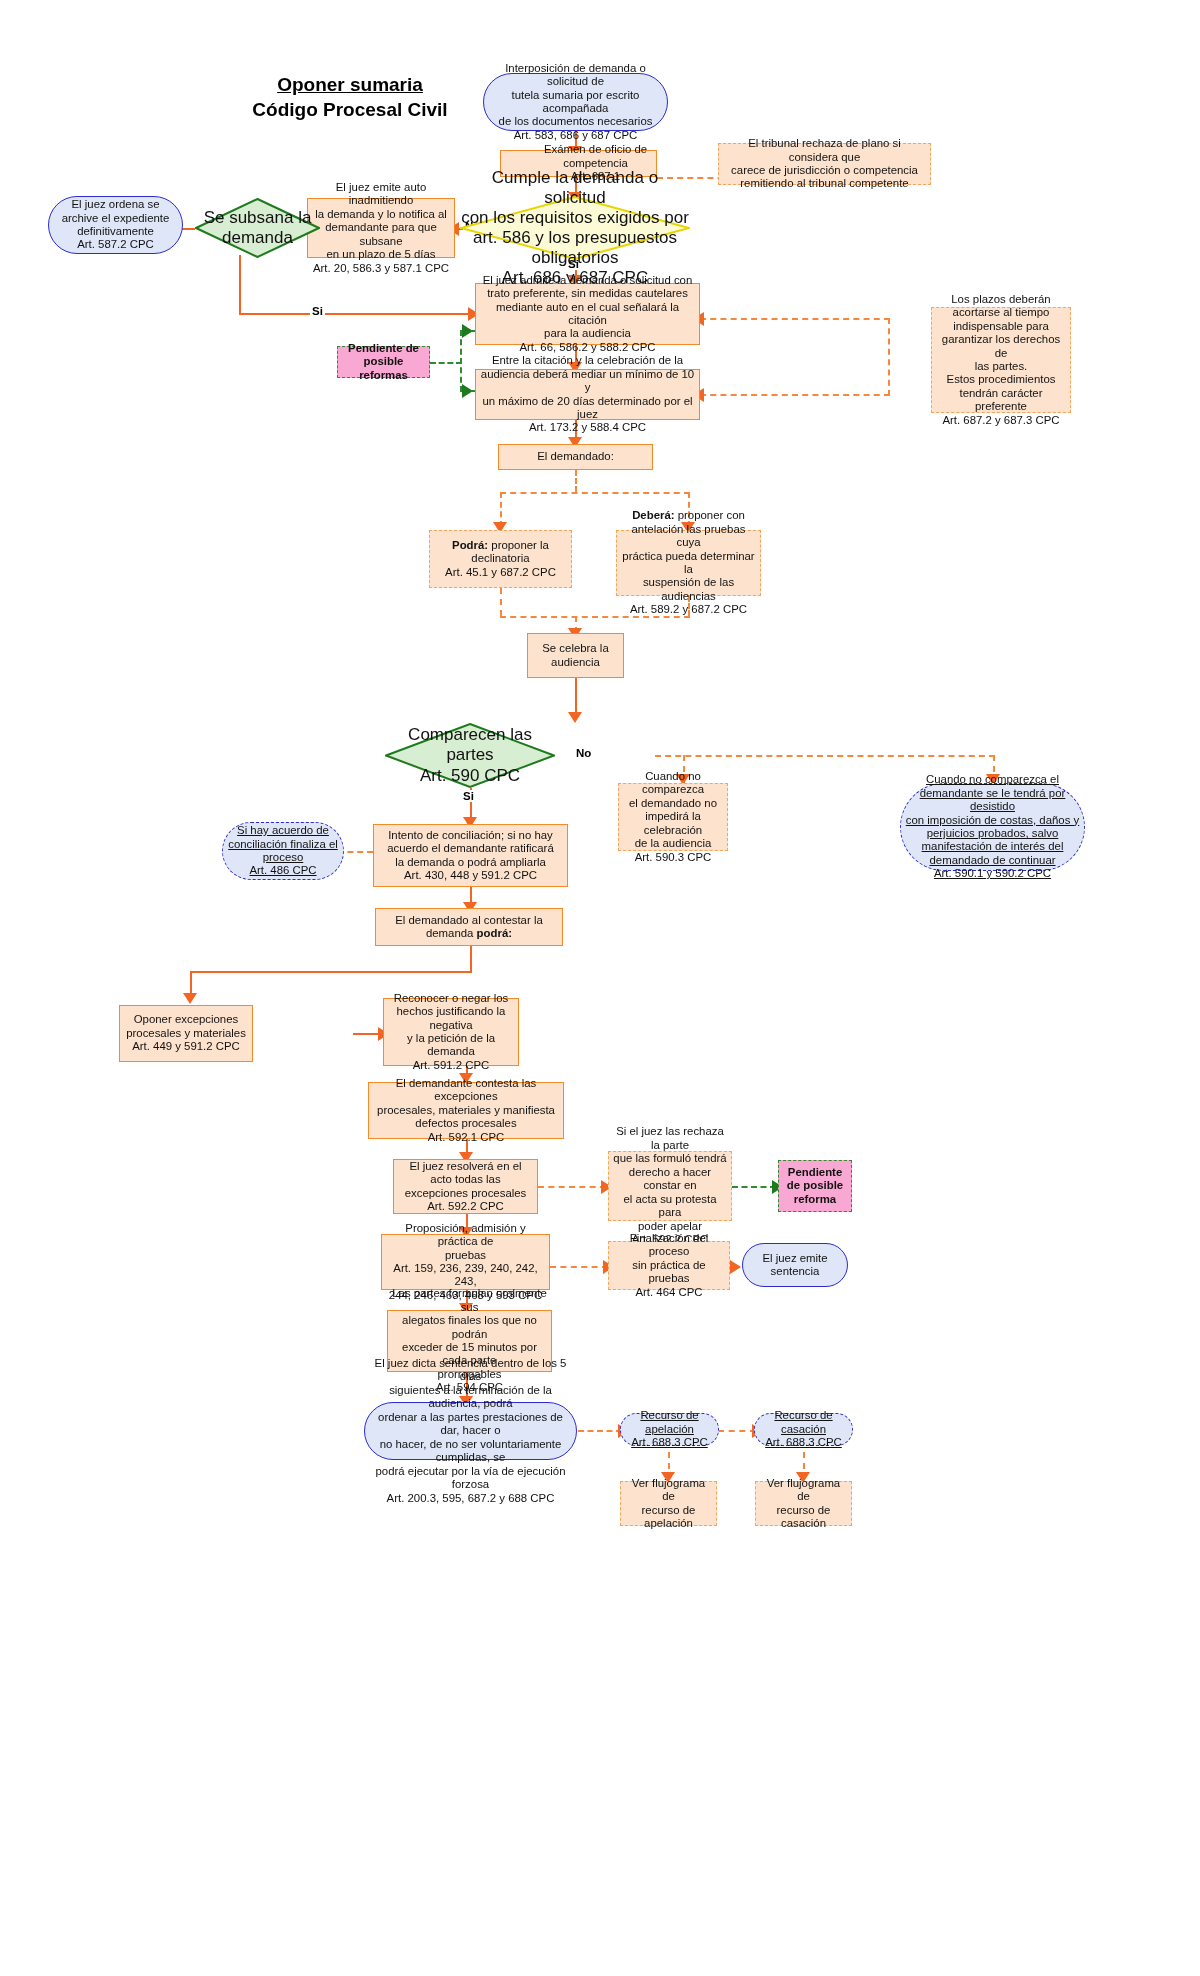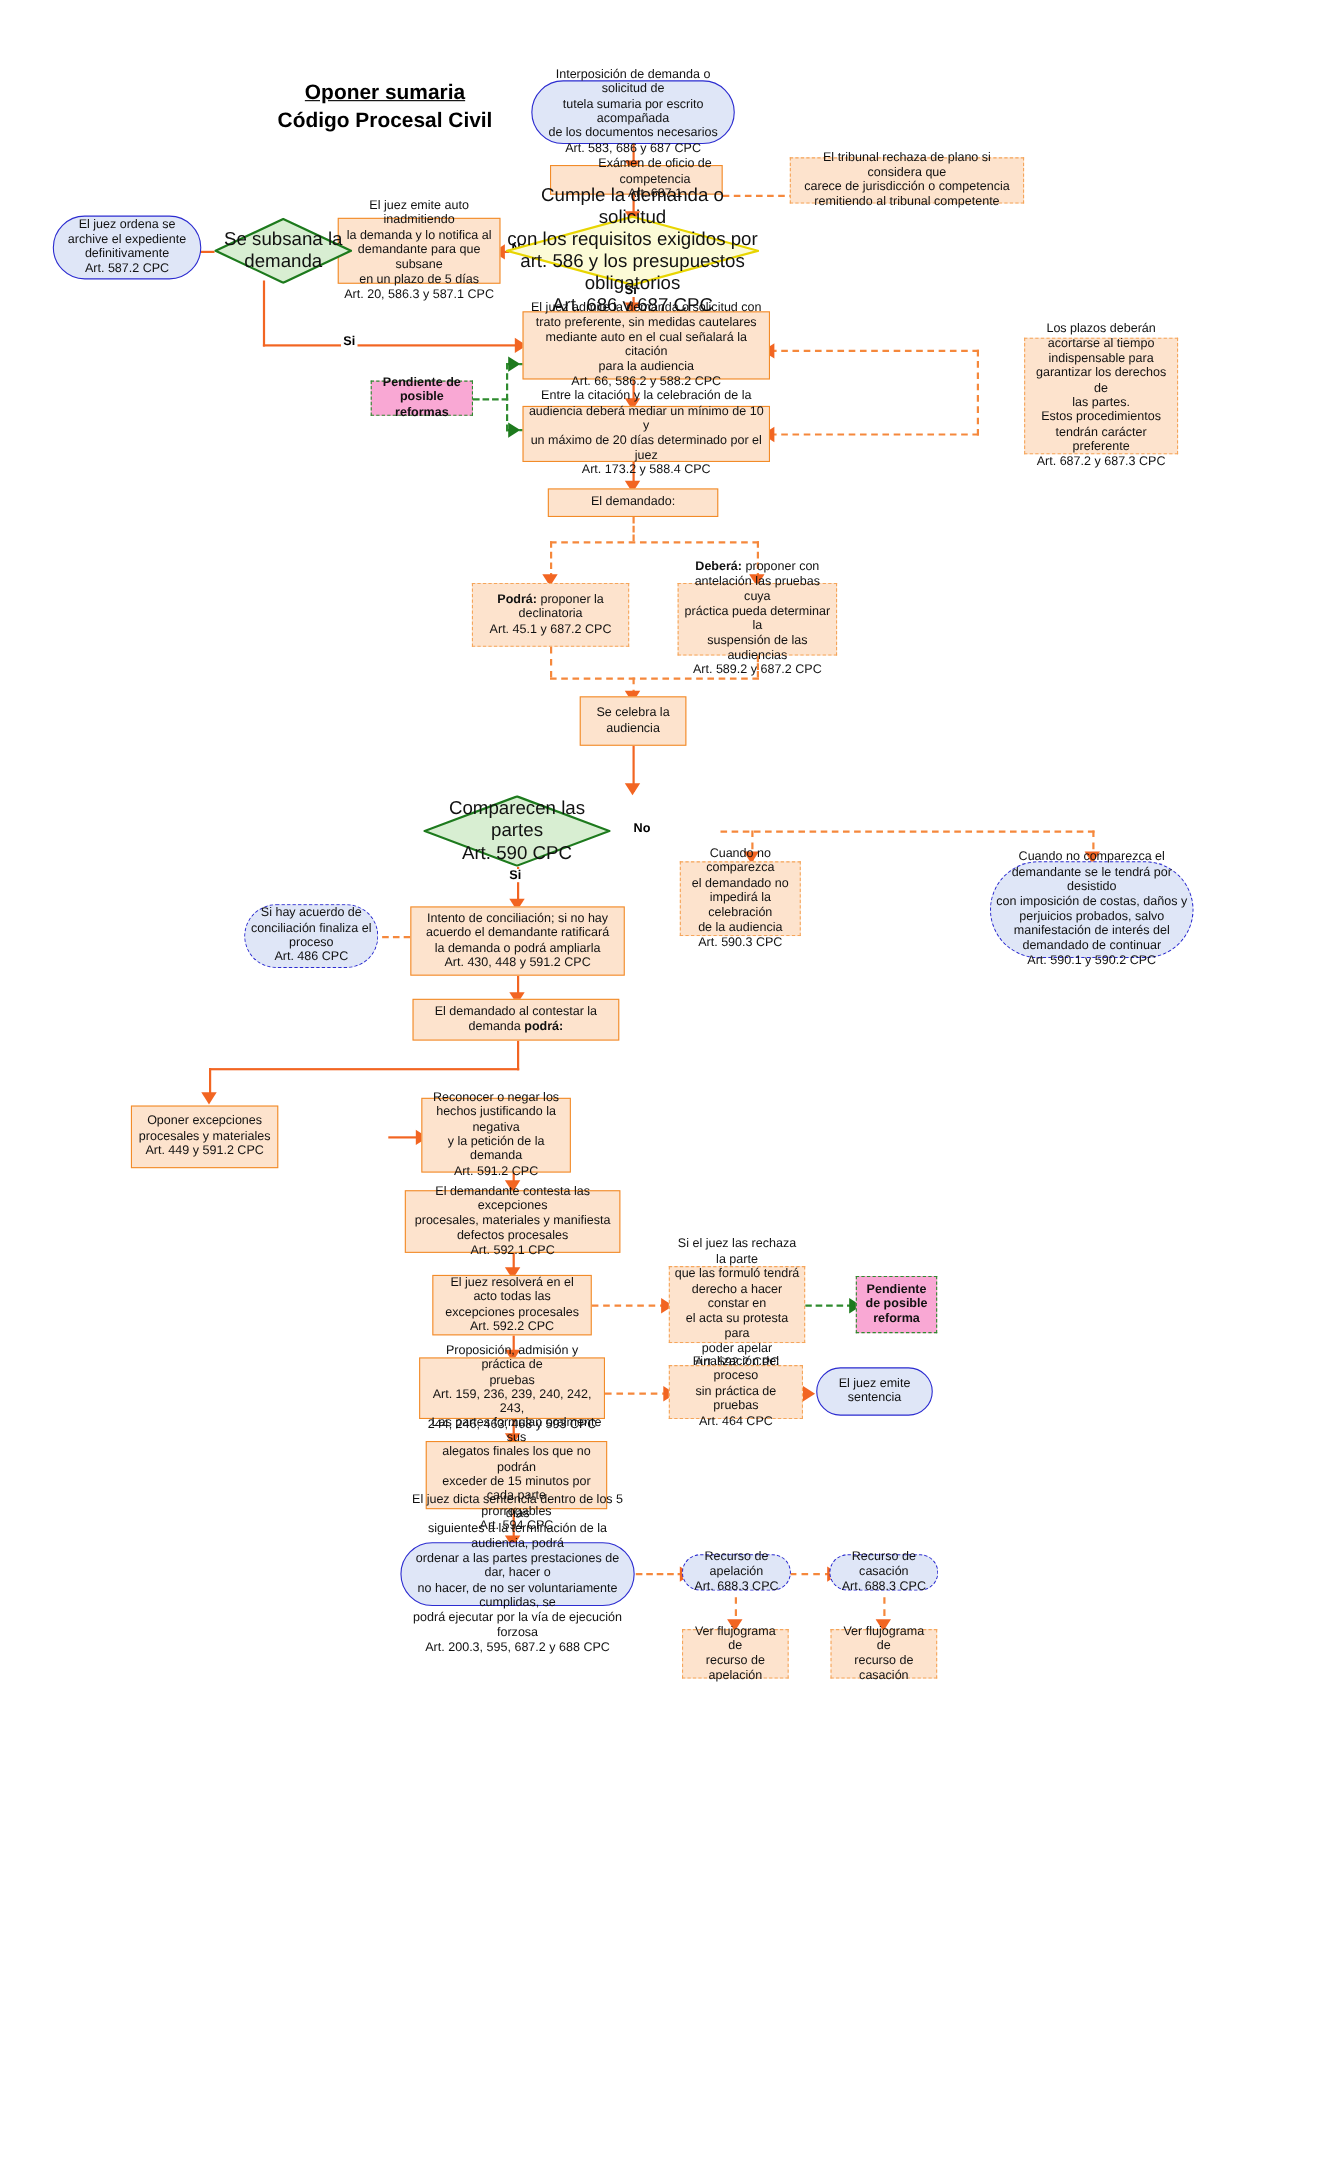--- a/index.html
+++ b/index.html
@@ -7,21 +7,21 @@
   #canvas{position:relative;width:1200px;height:1976px;background:#fff;overflow:hidden;}
 
   .node{position:absolute;box-sizing:border-box;display:flex;align-items:center;
         justify-content:center;text-align:center;line-height:1.18;color:#111;}
   .node .txt{display:block;width:100%;padding:0 3px;white-space:pre-line;}
 
   
   .proc{background:#fde3cd;border:1.4px solid #f28b28;font-size:11.4px;}
   .proc-d{background:#fde3cd;border:1.4px dashed #f5a55a;font-size:11.4px;}
   .term{background:#dfe6f7;border:1.6px solid #2b2bd0;border-radius:999px;font-size:11.4px;}
-  .term-d{background:#dfe6f7;border:1.6px dashed #2b2bd0;border-radius:999px;font-size:11.4px;}
+  .term-d{background:#dfe6f7;border:1.6px dashed #2b2bd0;border-radius:999px;font-size:11.4px;text-decoration:underline;}
   .pend{background:#f9a8d4;border:1.5px dashed #2e8b2e;font-size:11.4px;font-weight:bold;}
 
   .diamond{position:absolute;}
   .diamond .dshape{position:absolute;inset:0;}
   .diamond .dlabel{position:absolute;inset:0;display:flex;align-items:center;
         justify-content:center;text-align:center;font-size:17px;line-height:1.18;
         white-space:pre-line;color:#111;}
 
   
   .ln{position:absolute;background:#f26522;}

